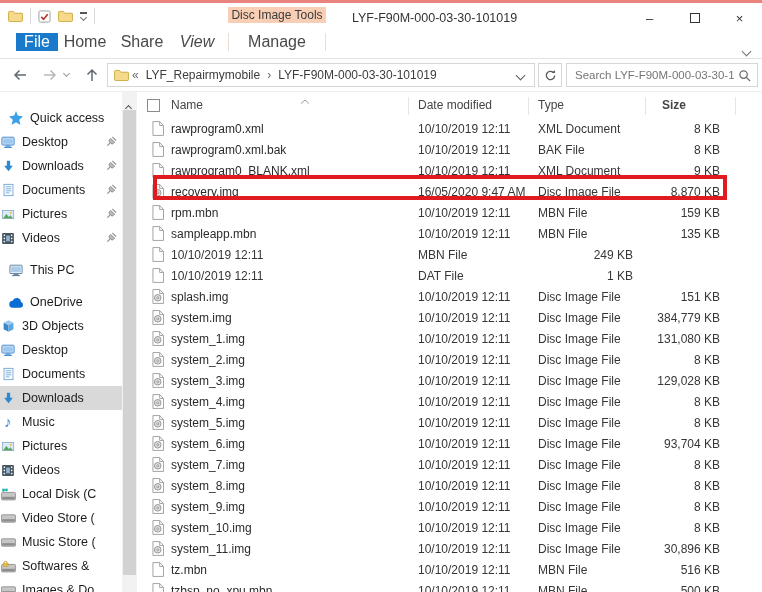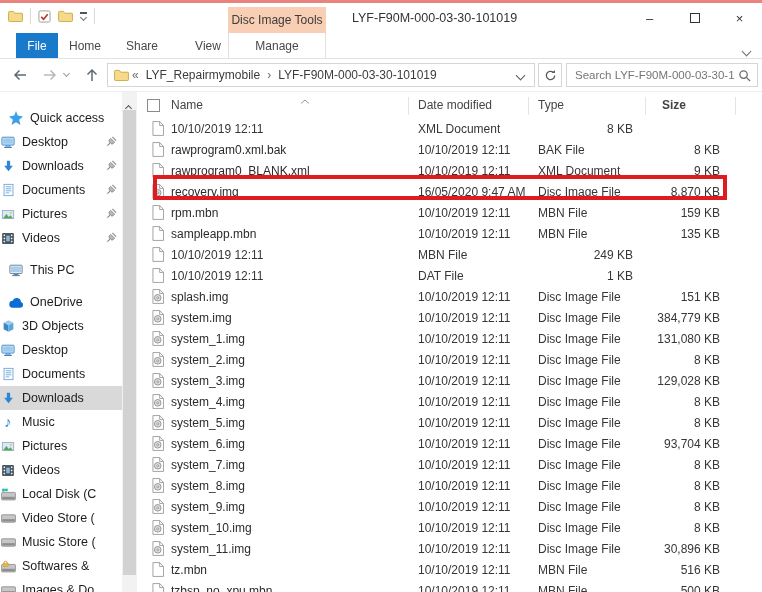--- a/index.html
+++ b/index.html
@@ -5,37 +5,37 @@
   * { margin:0; padding:0; box-sizing:border-box; }
   html,body { width:762px; height:592px; overflow:hidden; background:#fff;
     font-family:"Liberation Sans", sans-serif; color:#3f3f3f; }
   .top-red-line { height:3px; background:#e9837d; }
 
   
   .titlebar { position:relative; height:30px; background:#fff; }
   .qat { position:absolute; left:8px; top:5px; display:flex; align-items:center; gap:7px; }
   .qat-sep { width:1px; height:16px; background:#d9d9d9; }
   .qat-btn { display:flex; align-items:center; }
-  .ctx-tab { position:absolute; left:228px; top:4px; width:98px; height:26px;
+  .ctx-tab { position:absolute; left:228px; top:4px; width:98px; height:16px;
     background:#f8ceb4; color:#3c3c3c; font-size:12px; display:flex;
     align-items:center; justify-content:center; }
   .win-title { position:absolute; left:352px; top:8px; font-size:12.5px; color:#333; white-space:nowrap; }
   .win-controls { position:absolute; right:0; top:0; height:30px; display:flex; }
   .win-btn { width:45px; height:30px; display:flex; align-items:center; justify-content:center;
     font-size:13px; color:#333; }
   .max-glyph { width:10px; height:10px; border:1px solid #333; }
 
   
   .ribbon { position:relative; height:26px; border-bottom:1px solid #e3e3e3; background:#fff; }
-  .rtab { position:absolute; top:0; height:25px; display:flex; align-items:center;
-    justify-content:center; font-size:12px; color:#494949; }
+  .rtab { position:absolute; top:0; height:18px; display:flex; align-items:center;
+    justify-content:center; font-size:16px; color:#494949; }
   .rtab.file { left:16px; width:42px; background:#1979ca; color:#fff; }
   .rtab.home { left:64px; width:42px; }
   .rtab.share { left:118px; width:48px; }
-  .rtab.view { left:185px; width:46px; }
+  .rtab.view { left:174px; width:46px;font-style:italic; }
   .rtab.manage { left:228px; width:98px; border-left:1px solid #eadfd7; border-right:1px solid #eadfd7; }
   .ribbon-chev { position:absolute; right:12px; top:8px; }
   .chev { width:7px; height:7px; border-right:1.6px solid #707070; border-bottom:1.6px solid #707070;
     display:inline-block; transform:rotate(45deg); }
   .chev.up { transform:rotate(225deg); }
 
   
   .addrbar { position:relative; height:33px; background:#fff; border-bottom:1px solid #eeeeee; }
   .navbtn { position:absolute; top:8px; display:flex; align-items:center; }
   .addr-box { position:absolute; left:107px; top:4px; width:428px; height:24px;
@@ -455,20 +455,21 @@
     </div>
     <div class="rows">
       <div class="annotation-box" style="top: 57px; border-color: rgb(223, 27, 32);"></div>
     <div class="frow">
           <span class="c-ico">
             <svg width="12" height="15" viewBox="0 0 13 16">
               <path d="M1 .5h7.3l4.2 4.2V15.5H1z" fill="#fff" stroke="#9d9d9d"></path>
               <path d="M8.3.5v4.2h4.2" fill="none" stroke="#9d9d9d"></path>
             </svg>
           </span>
+          <span class="c-name">rawprogram0.xml</span>
           <span class="c-date">10/10/2019 12:11</span>
           <span class="c-type">XML Document</span>
           <span class="c-size">8 KB</span>
         </div>
         <div class="frow">
           <span class="c-ico">
             <svg width="12" height="15" viewBox="0 0 13 16">
               <path d="M1 .5h7.3l4.2 4.2V15.5H1z" fill="#fff" stroke="#9d9d9d"></path>
               <path d="M8.3.5v4.2h4.2" fill="none" stroke="#9d9d9d"></path>
             </svg>

